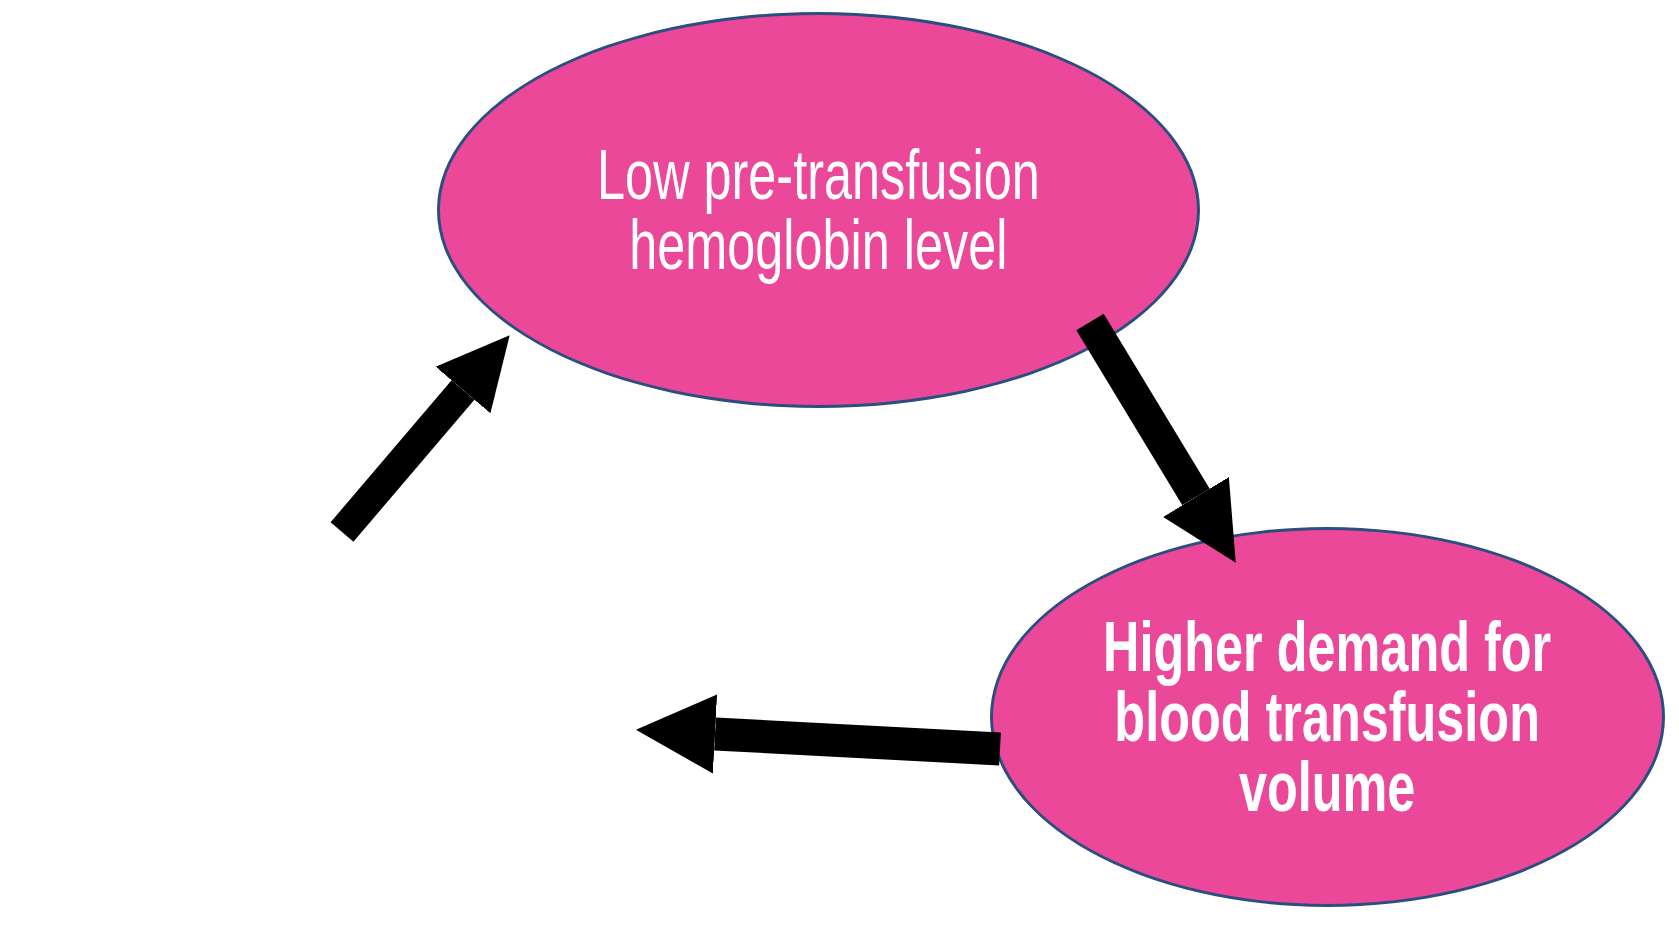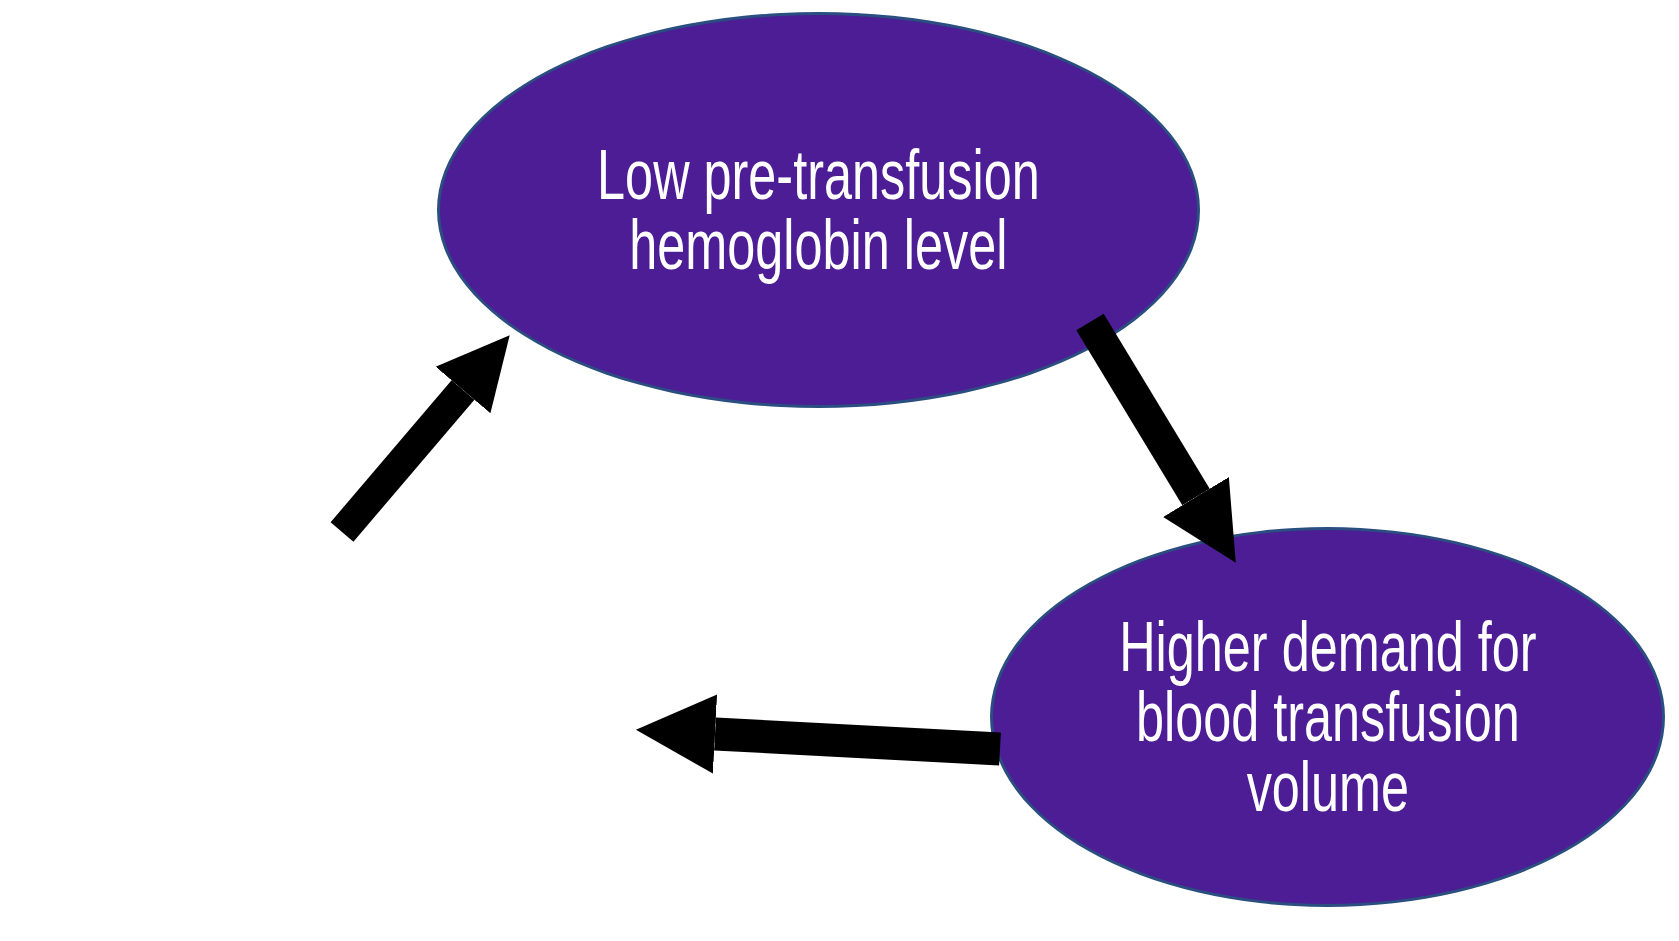--- a/index.html
+++ b/index.html
@@ -14,39 +14,39 @@
   .canvas {
     position: relative;
     width: 1679px;
     height: 941px;
     background: #ffffff;
   }
   .node {
     position: absolute;
     box-sizing: border-box;
     border-radius: 50%;
-    background: #4c1d95;
+    background: #ec4899;
     border: 3px solid #2B4E80;
     display: flex;
     align-items: center;
     justify-content: center;
     z-index: 1;
   }
   .node-label {
     color: #ffffff;
     font-size: 70px;
     line-height: 70px;
     text-align: center;
     white-space: nowrap;
     transform: scaleX(0.72);
     transform-origin: center center;
   }
   .node-top    { left: 437px; top: 12px;  width: 763px; height: 396px; }
   .node-left   { left: 17px;  top: 523px; width: 626px; height: 397px; }
-  .node-right  { left: 990px; top: 527px; width: 675px; height: 380px; }
+  .node-right  { left: 990px; top: 527px; width: 675px; height: 380px; font-weight: bold; }
   .arrows-layer {
     position: absolute;
     left: 0; top: 0;
     width: 1679px;
     height: 941px;
     z-index: 2;
     pointer-events: none;
   }
 </style>
 </head>

